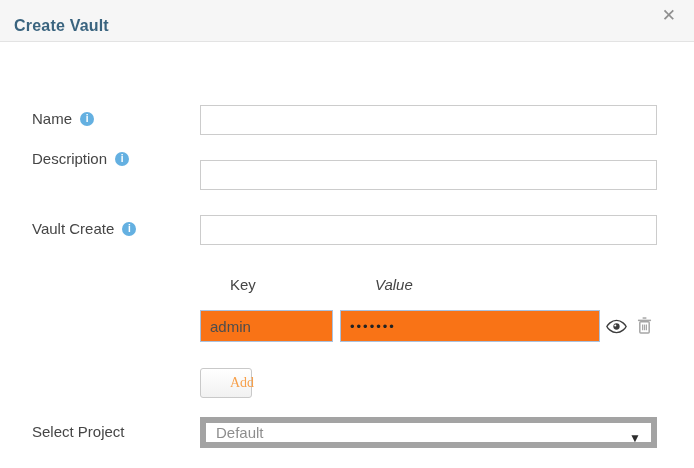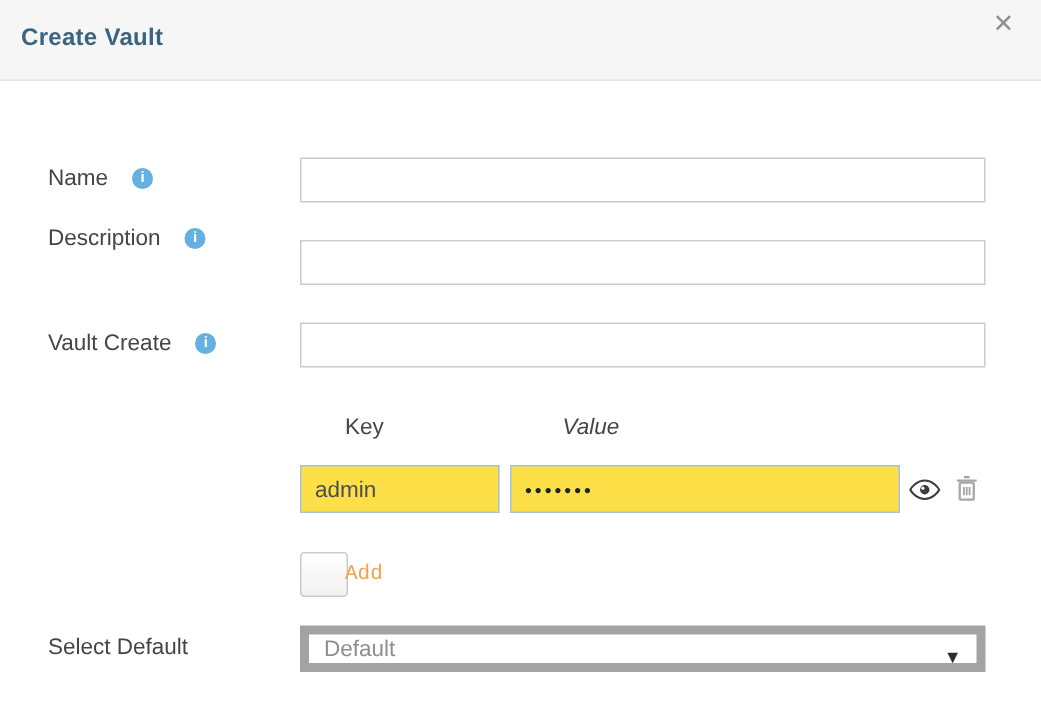--- a/index.html
+++ b/index.html
@@ -9,42 +9,42 @@
   .modal {
     position:relative;
     width:694px; height:468px;
     background:#ffffff;
     overflow:hidden;
   }
 
   
   .modal-header {
     position:absolute; left:0; top:0; right:0;
-    height:54px;
+    height:42px;
     background:#f6f6f6;
     border-bottom:1px solid #e3e3e3;
   }
   .modal-title {
     position:absolute; left:14px; top:17px;
     font-size:16px; font-weight:bold;
     color:#3a647f;
     letter-spacing:0.2px;
   }
   .close-btn {
     position:absolute; right:14px; top:3px;
     background:none; border:none; cursor:pointer;
     font-size:17px; color:#8f8f8f;
     font-family:"Liberation Sans", sans-serif;
     line-height:1; padding:4px;
   }
 
   
   .lbl-row {
     position:absolute; left:32px;
-    display:flex; align-items:center; gap:16px;
+    display:flex; align-items:center; gap:8px;
     font-size:15px; color:#454545;text-align:right;
   }
   .info-dot {
     display:inline-flex; align-items:center; justify-content:center;
     width:14px; height:14px; border-radius:50%;
     background:#64b0e1; color:#ffffff;
     font-size:10px; font-weight:bold; font-style:normal;
     line-height:1;
   }
 
@@ -63,45 +63,45 @@
 
   
   .col-head {
     position:absolute; top:276px;
     font-size:15px; color:#454545;
   }
 
   
   .param-input {
     position:absolute; top:310px; height:32px;
-    background:#fde047;
+    background:#f97316;
     border:1px solid #a9c1de;
     font-family:"Liberation Sans", sans-serif;
     font-size:15px; color:#4d4d4d;
     padding:0 9px; outline:none;
   }
   .param-key { left:200px; width:133px; }
   .param-value { left:340px; width:260px; letter-spacing:2px; font-size:13px; color:#222; }
 
   .icon-btn {
     position:absolute; background:none; border:none; cursor:pointer; padding:0;
     display:flex; align-items:center; justify-content:center;
   }
   .eye-btn   { left:604px; top:314px; width:24px; height:24px; }
   .trash-btn { left:634px; top:314px; width:20px; height:24px; }
 
   
   .add-btn {
     position:absolute; left:200px; top:368px;
-    width:32px; height:30px;
+    width:52px; height:30px;
     background:linear-gradient(#ffffff,#f1f1f1);
     border:1px solid #c9c9c9;
     border-radius:3px;
     color:#f7a04b; font-size:14px;
-    font-family:Liberation Mono, monospace;
+    font-family:Liberation Serif, serif;
     cursor:pointer;
     padding-left:29px;
   }
 
   
   .select-box {
     position:absolute; left:200px; top:417px;
     width:457px; height:31px;
     border:6px solid #a3a3a3; background:#fff;
     display:flex; align-items:center;
@@ -163,20 +163,20 @@
       <line x1="6" y1="1" x2="10" y2="1" stroke="#a6a6a6" stroke-width="1.6"></line>
       <line x1="6" y1="8" x2="6" y2="14" stroke="#a6a6a6" stroke-width="1.3"></line>
       <line x1="8" y1="8" x2="8" y2="14" stroke="#a6a6a6" stroke-width="1.3"></line>
       <line x1="10" y1="8" x2="10" y2="14" stroke="#a6a6a6" stroke-width="1.3"></line>
     </svg>
   </button>
 
   <button class="add-btn">Add</button>
 
   <div class="lbl-row" style="top:423px;">
-    <span>Select Default</span>
+    <span>Select Project</span>
   </div>
   <div class="select-box">
     <span>Default</span>
     <span class="select-arrow">▼</span>
   </div>
 
 </div>
 
 </body></html>

